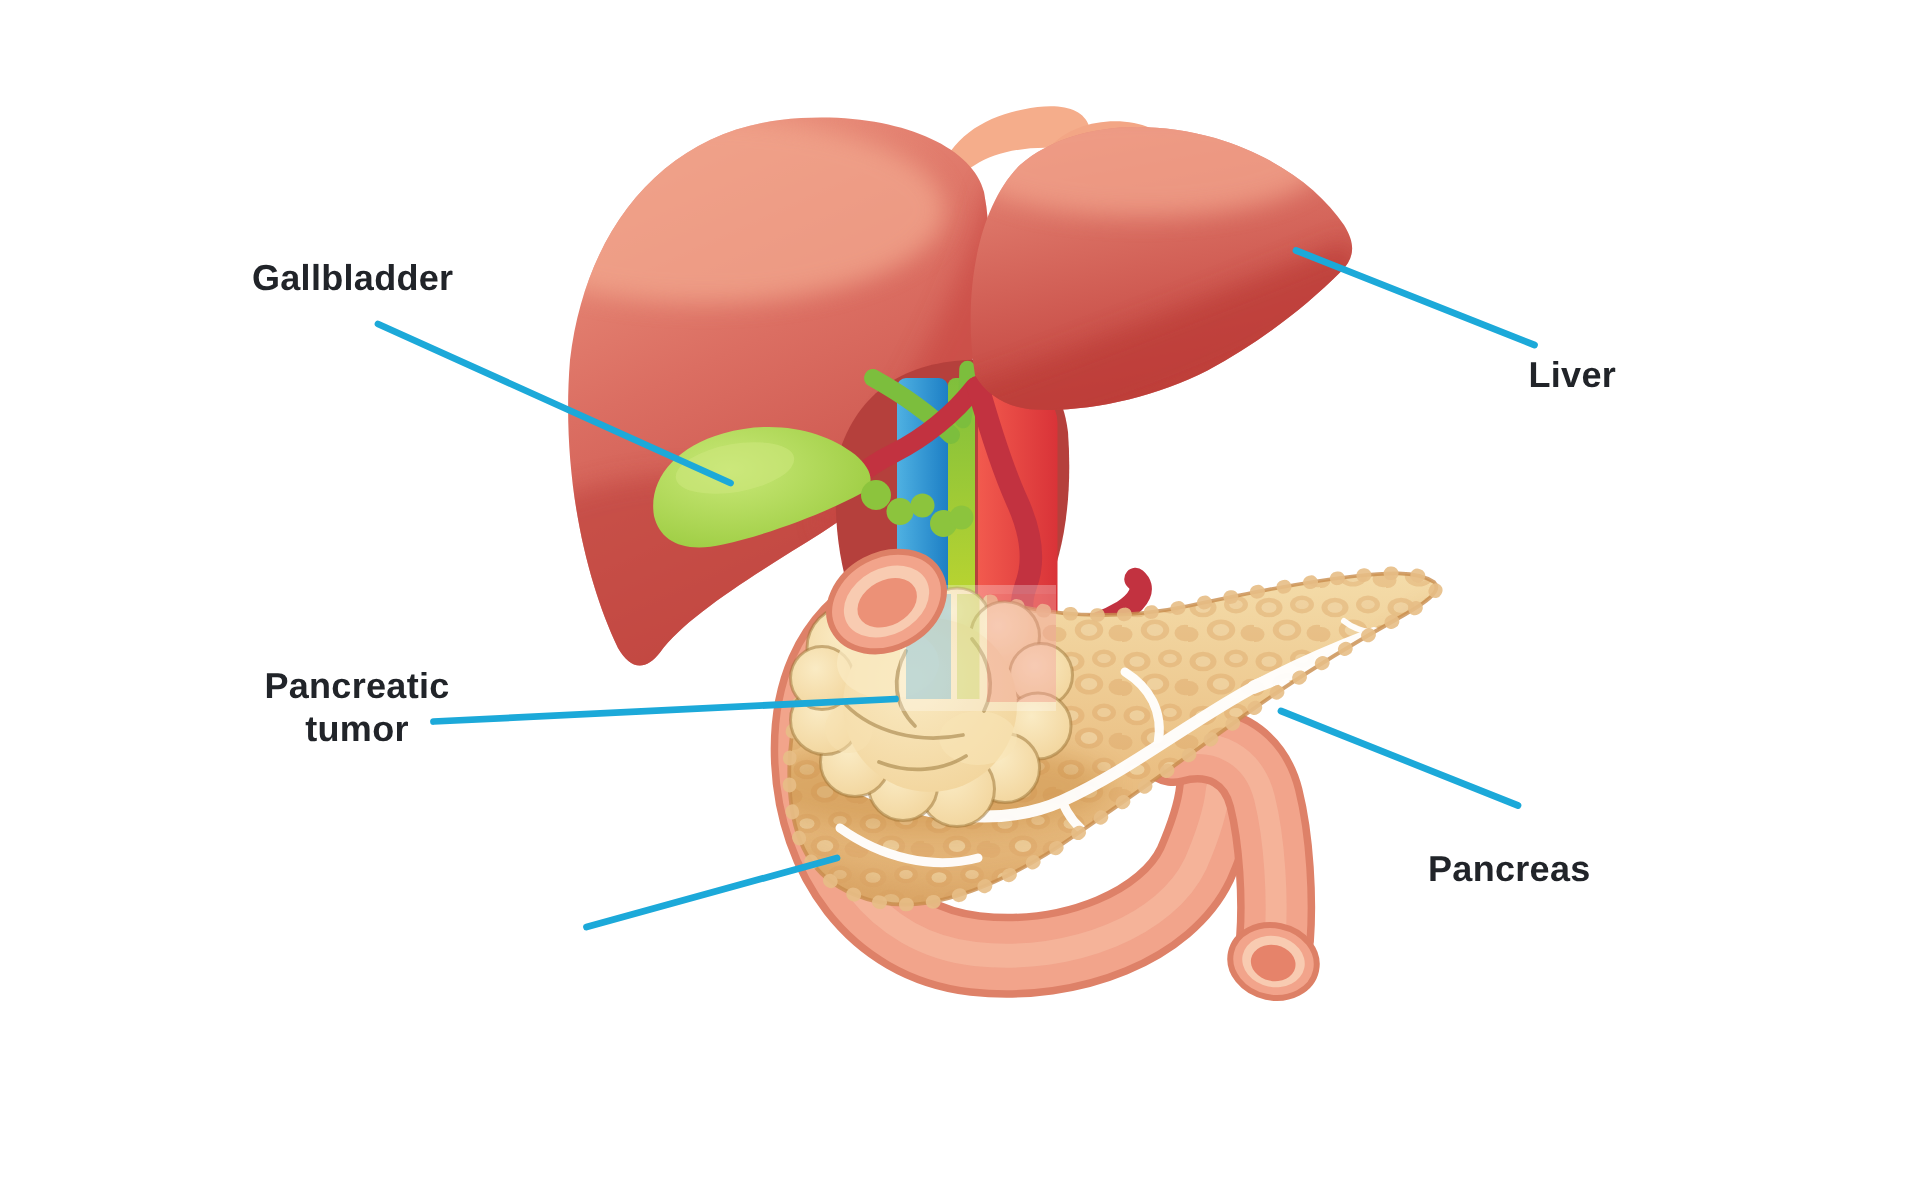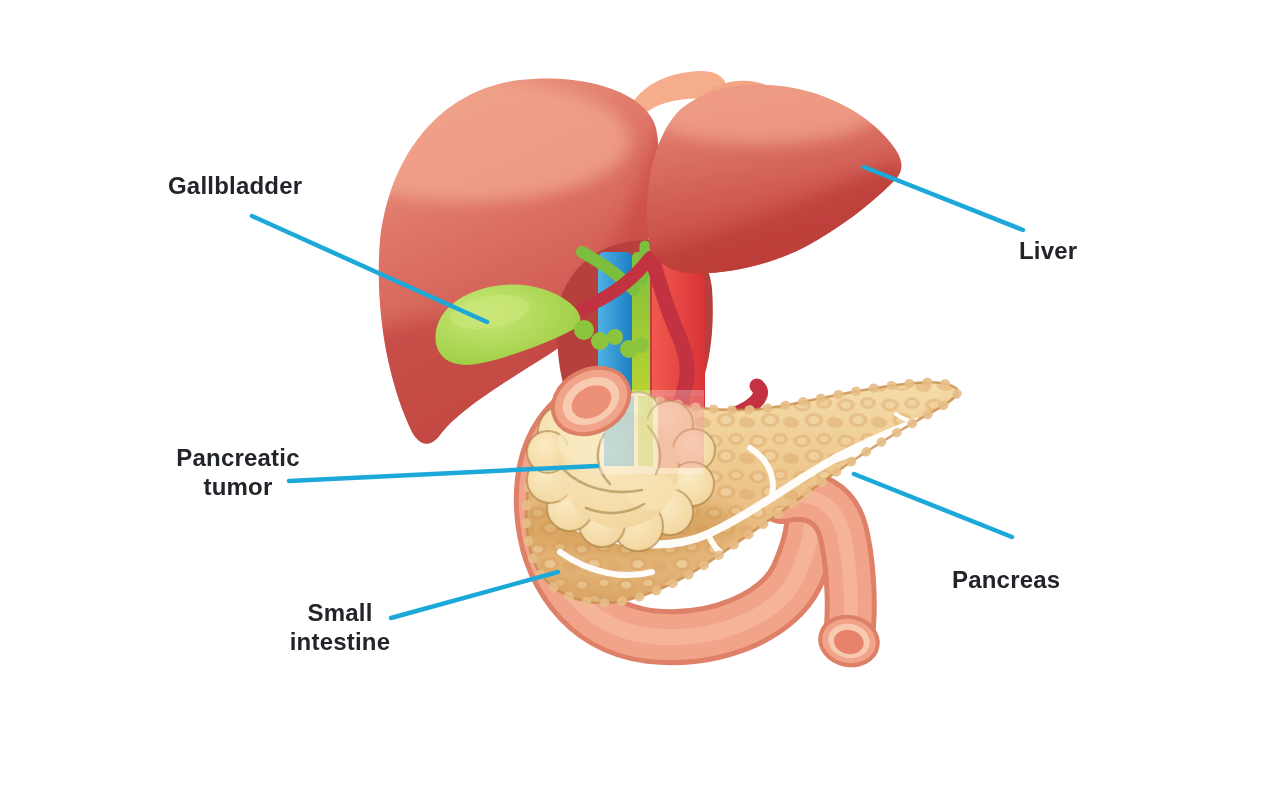--- a/index.html
+++ b/index.html
@@ -234,18 +234,14 @@
 
   <div class="label" style="left:1019px;top:237px;text-align:center;">Liver</div>
 
   <div class="label center" style="left:148px;top:444px;width:180px;">
     <span>Pancreatic</span><br>
     <span>tumor</span>
   </div>
 
   <div class="label" style="left:952px;top:543px;margin-top:23px;">Pancreas</div>
 
-  <div class="label center" style="left:256px;top:599px;width:168px;">
-    <span>Small</span><br>
-    <span>intestine</span>
-  </div>
 
 </div>
 
 </body></html>

